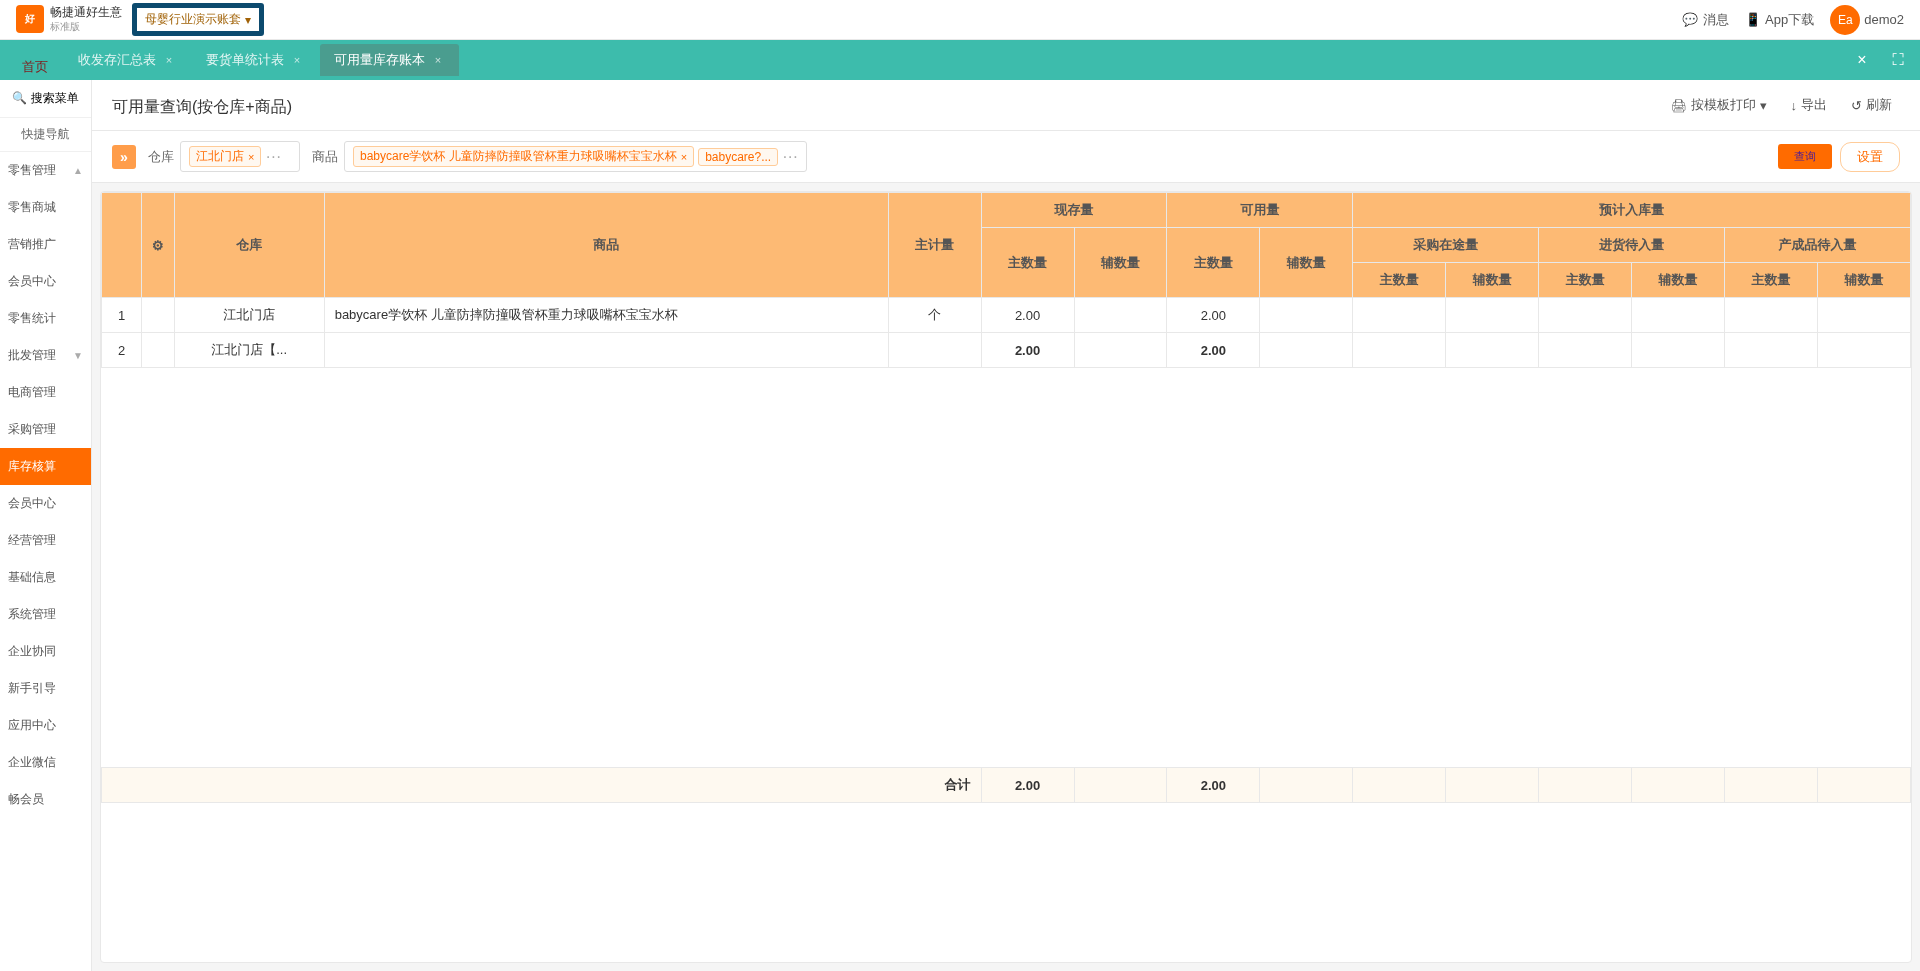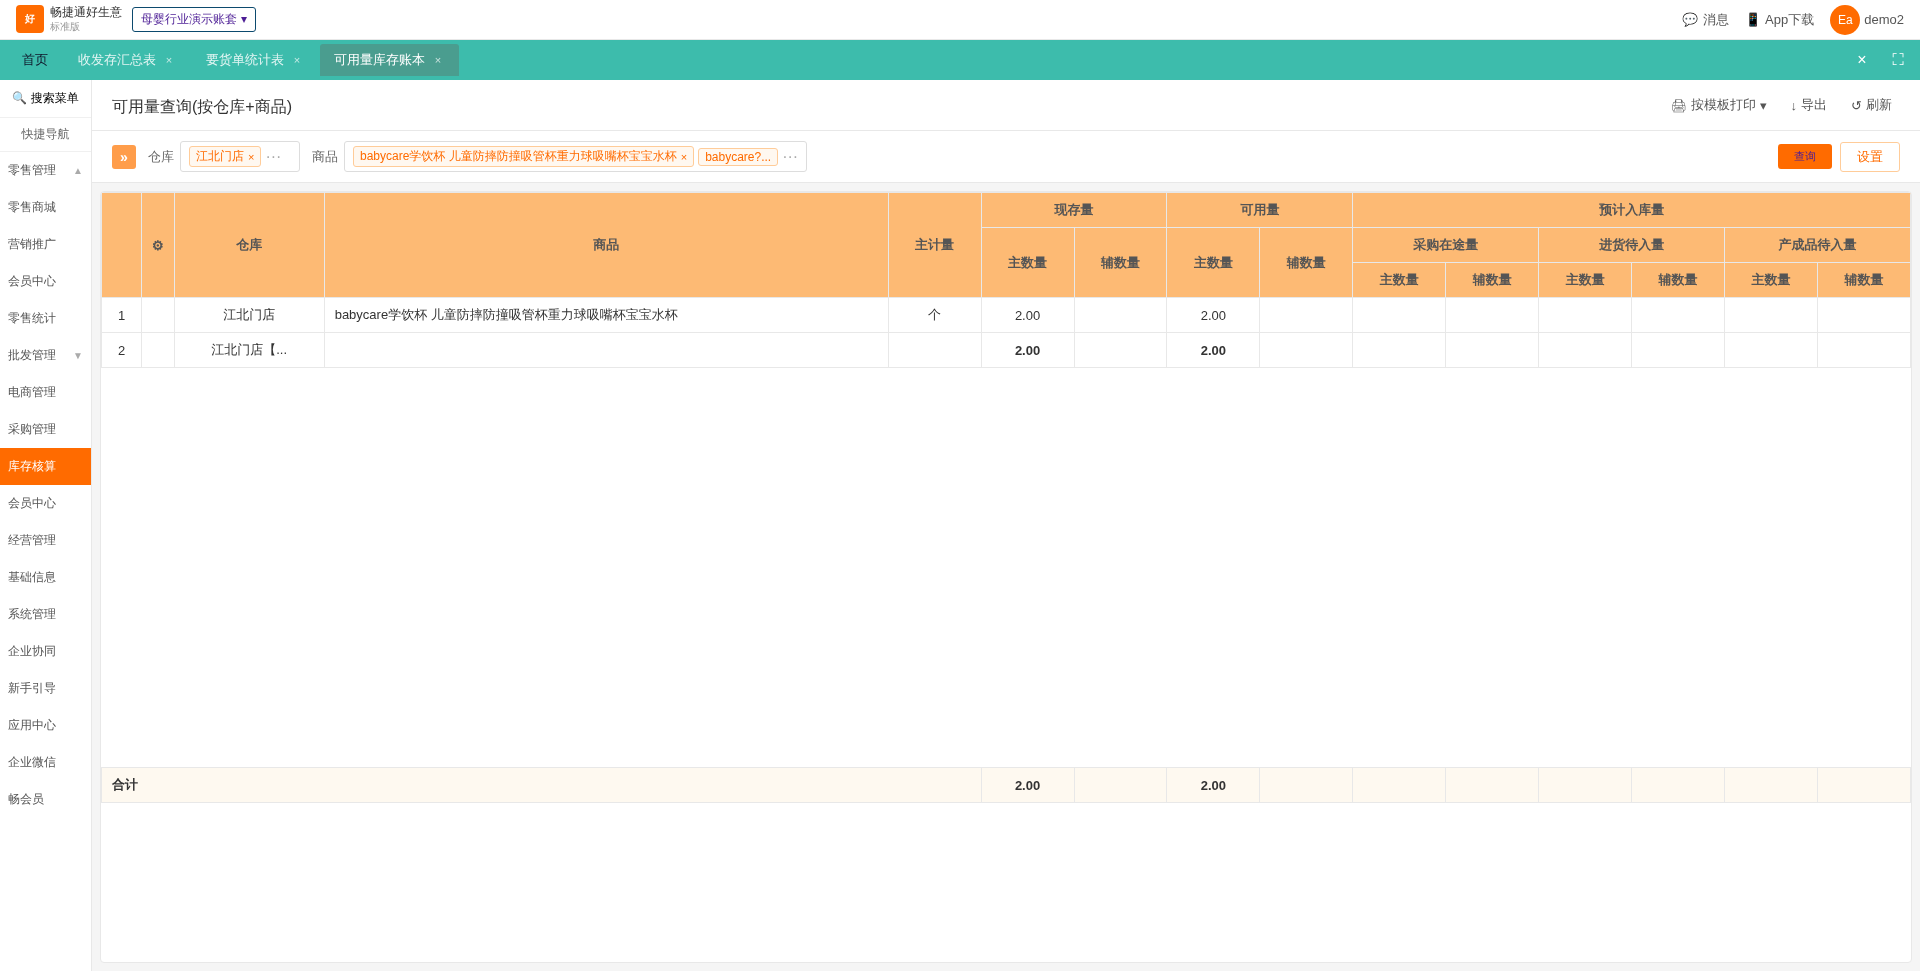--- a/index.html
+++ b/index.html
@@ -30,22 +30,22 @@
       width: 28px; height: 28px;
       background: #ff6b00;
       border-radius: 4px;
       display: flex; align-items: center; justify-content: center;
       color: white; font-size: 10px; font-weight: bold;
     }
     .logo-text { font-size: 12px; color: #333; line-height: 1.2; }
     .logo-sub { font-size: 10px; color: #999; }
     .template-selector {
       display: flex; align-items: center; gap: 4px;
-      border: 1px solid #0c4a6e; padding: 3px 8px; border-radius: 3px;
-      cursor: pointer; color: #4c1d95; font-size: 12px;
+      border: 5px solid #0c4a6e; padding: 3px 8px; border-radius: 3px;
+      cursor: pointer; color: #a16207; font-size: 12px;
     }
     .top-bar-right {
       display: flex; align-items: center; gap: 16px;
     }
     .top-action {
       display: flex; align-items: center; gap: 4px;
       color: #555; font-size: 13px; cursor: pointer;
     }
     .avatar {
       width: 30px; height: 30px; border-radius: 50%;
@@ -72,21 +72,22 @@
       font-size: 13px;
       color: rgba(255,255,255,0.85);
       position: relative;
     }
     .nav-tab.active {
       background: #4a9d8f;
       color: white;
     }
     .nav-tab.home {
       background: transparent;
-      color: #0f172a;
+      color: #7f1d1d;
+      align-items: flex-end;
     }
     .nav-tab .close-x {
       font-size: 11px;
       color: rgba(255,255,255,0.7);
       cursor: pointer;
       width: 14px; height: 14px;
       display: flex; align-items: center; justify-content: center;
       border-radius: 50%;
     }
     .nav-tabs-right {
@@ -240,21 +241,21 @@
       padding: 5px 16px;
       border-radius: 3px;
       cursor: pointer;
       font-size: 11px;
     }
     .btn-settings {
       background: #fff;
       color: #ff6b00;
       border: 1px solid #ffcc99;
       padding: 5px 16px;
-      border-radius: 3px;
+      border-radius: 11px;
       cursor: pointer;
       font-size: 13px;
     }
 
     
     .table-wrapper {
       flex: 1;
       overflow: auto;
       padding: 0;
       background: #fff;
@@ -539,21 +540,21 @@
             <td></td>
             <td></td>
             <td></td>
           </tr>
 
           <tr style="height: 400px;">
             <td colspan="15" style="border: none;"></td>
           </tr>
 
           <tr class="total-row">
-            <td colspan="5" style="text-align:left; background:#fef9f0;">合计</td>
+            <td colspan="5" style="text-align:right; background:#fef9f0;">合计</td>
             <td style="background:#fef9f0;"><strong>2.00</strong></td>
             <td style="background:#fef9f0;"></td>
             <td style="background:#fef9f0;"><strong>2.00</strong></td>
             <td style="background:#fef9f0;"></td>
             <td style="background:#fef9f0;"></td>
             <td style="background:#fef9f0;"></td>
             <td style="background:#fef9f0;"></td>
             <td style="background:#fef9f0;"></td>
             <td style="background:#fef9f0;"></td>
             <td style="background:#fef9f0;"></td>

